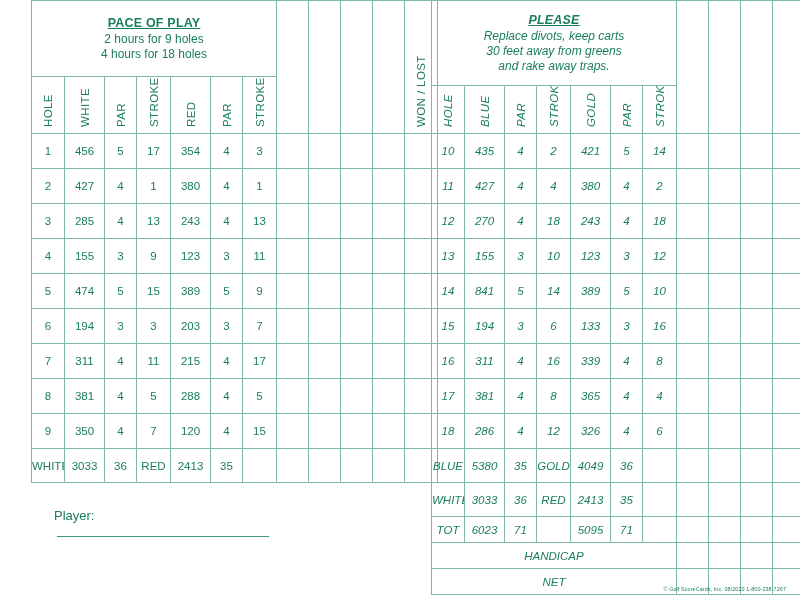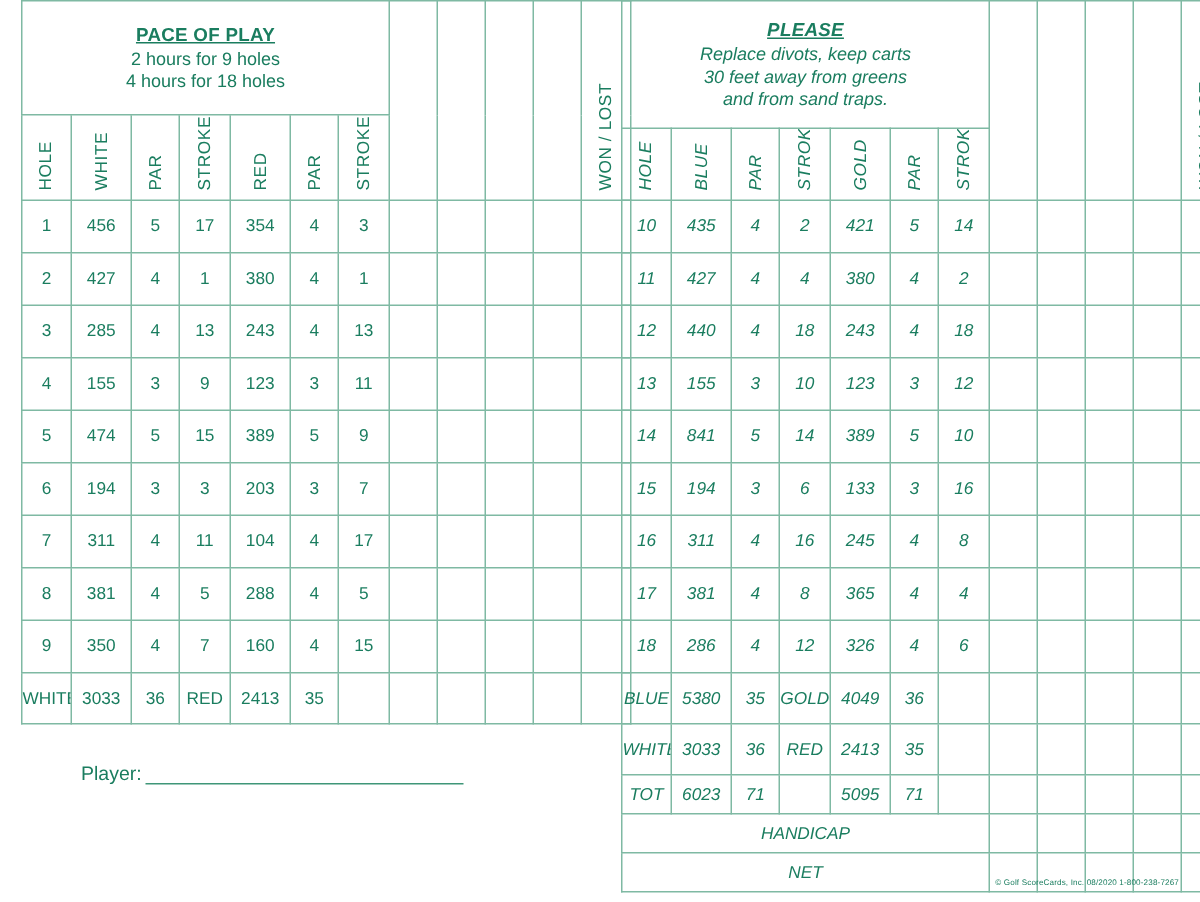--- a/index.html
+++ b/index.html
@@ -13,20 +13,21 @@
     font-family: "Liberation Sans", sans-serif;
     color: #1a7d5f;
     overflow: hidden;
     position: relative;
   }
 
   .card {
     position: absolute;
     top: 0;
     box-sizing: border-box;
+    margin-left: 17px;
   }
   #left-card  { left: 14px;  width: 375px; }
   #right-card { left: 414px; width: 372px; font-style: italic; }
 
   table.sc {
     border-collapse: collapse;
     table-layout: fixed;
     width: 100%;
     border: 1.3px solid #7fb9a3;
   }
@@ -103,23 +104,24 @@
   #signature-block {
     position: absolute;
     left: 14px;
     top: 508px;
     width: 375px;
     font-size: 13px;
     color: #1a7d5f;
   }
   .sig-row {
     display: flex;
-    align-items: flex-end;
+    align-items: flex-start;
     margin-bottom: 16px;
     padding-left: 40px;
+    flex-direction: column;
   }
   .sig-label { white-space: nowrap; }
   .sig-line {
     border-bottom: 1.3px solid #3f9678;
     height: 13px;
     margin-left: 3px;
   }
   .sig-line.player { width: 212px; }
   .sig-line.attest { width: 118px; }
   .sig-line.date   { width: 82px; }
@@ -279,21 +281,21 @@
         <td></td>
         <td></td>
         <td></td>
         <td></td>
       </tr>
       <tr>
         <td>7</td>
         <td>311</td>
         <td>4</td>
         <td>11</td>
-        <td>104</td>
+        <td>215</td>
         <td>4</td>
         <td>17</td>
         <td></td>
         <td></td>
         <td></td>
         <td></td>
         <td></td>
       </tr>
       <tr>
         <td>8</td>
@@ -307,21 +309,21 @@
         <td></td>
         <td></td>
         <td></td>
         <td></td>
       </tr>
       <tr>
         <td>9</td>
         <td>350</td>
         <td>4</td>
         <td>7</td>
-        <td>160</td>
+        <td>120</td>
         <td>4</td>
         <td>15</td>
         <td></td>
         <td></td>
         <td></td>
         <td></td>
         <td></td>
       </tr>
 
       <tr class="summary">
@@ -357,21 +359,21 @@
         <col class="c-score">
         <col class="c-score">
       <col class="c-wl">
     </colgroup>
     <tbody>
       <tr>
         <td class="notice" colspan="7">
           <span class="notice-title">PLEASE</span>
           <span class="notice-line">Replace divots, keep carts</span>
           <span class="notice-line">30 feet away from greens</span>
-          <span class="notice-line">and from sand traps.</span>
+          <span class="notice-line">and rake away traps.</span>
         </td>
         <td class="blank-top" rowspan="2"></td>
         <td class="blank-top" rowspan="2"></td>
         <td class="blank-top" rowspan="2"></td>
         <td class="blank-top" rowspan="2"></td>
         <td class="vhead tall" rowspan="2">
           <span class="vtxt">WON / LOST</span>
         </td>
       </tr>
       <tr>
@@ -421,21 +423,21 @@
         <td>4</td>
         <td>2</td>
         <td></td>
         <td></td>
         <td></td>
         <td></td>
         <td></td>
       </tr>
       <tr>
         <td>12</td>
-        <td>440</td>
+        <td>270</td>
         <td>4</td>
         <td>18</td>
         <td>243</td>
         <td>4</td>
         <td>18</td>
         <td></td>
         <td></td>
         <td></td>
         <td></td>
         <td></td>
@@ -480,21 +482,21 @@
         <td></td>
         <td></td>
         <td></td>
         <td></td>
       </tr>
       <tr>
         <td>16</td>
         <td>311</td>
         <td>4</td>
         <td>16</td>
-        <td>245</td>
+        <td>339</td>
         <td>4</td>
         <td>8</td>
         <td></td>
         <td></td>
         <td></td>
         <td></td>
         <td></td>
       </tr>
       <tr>
         <td>17</td>

